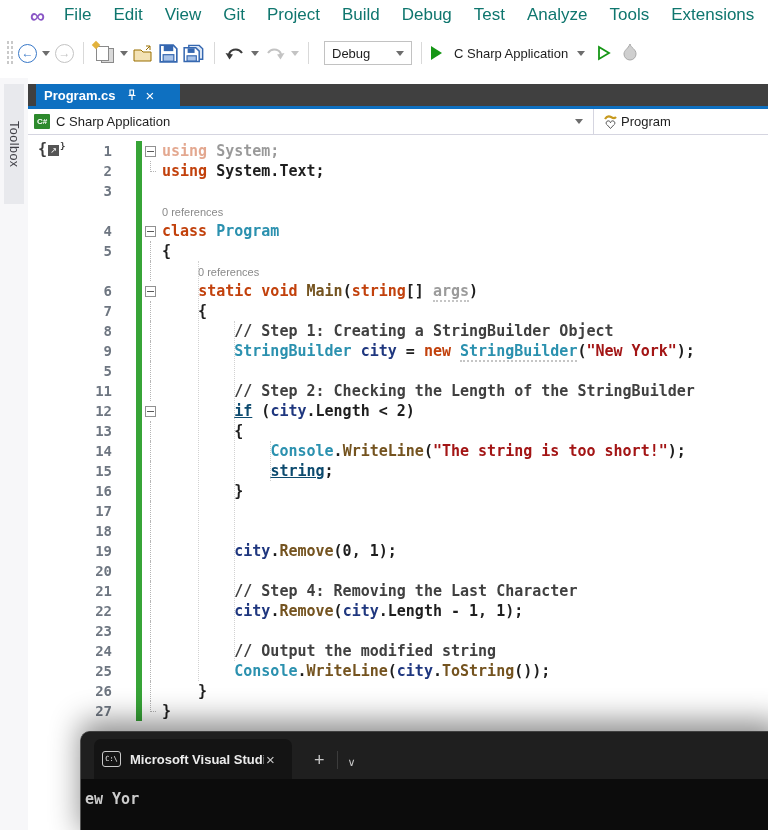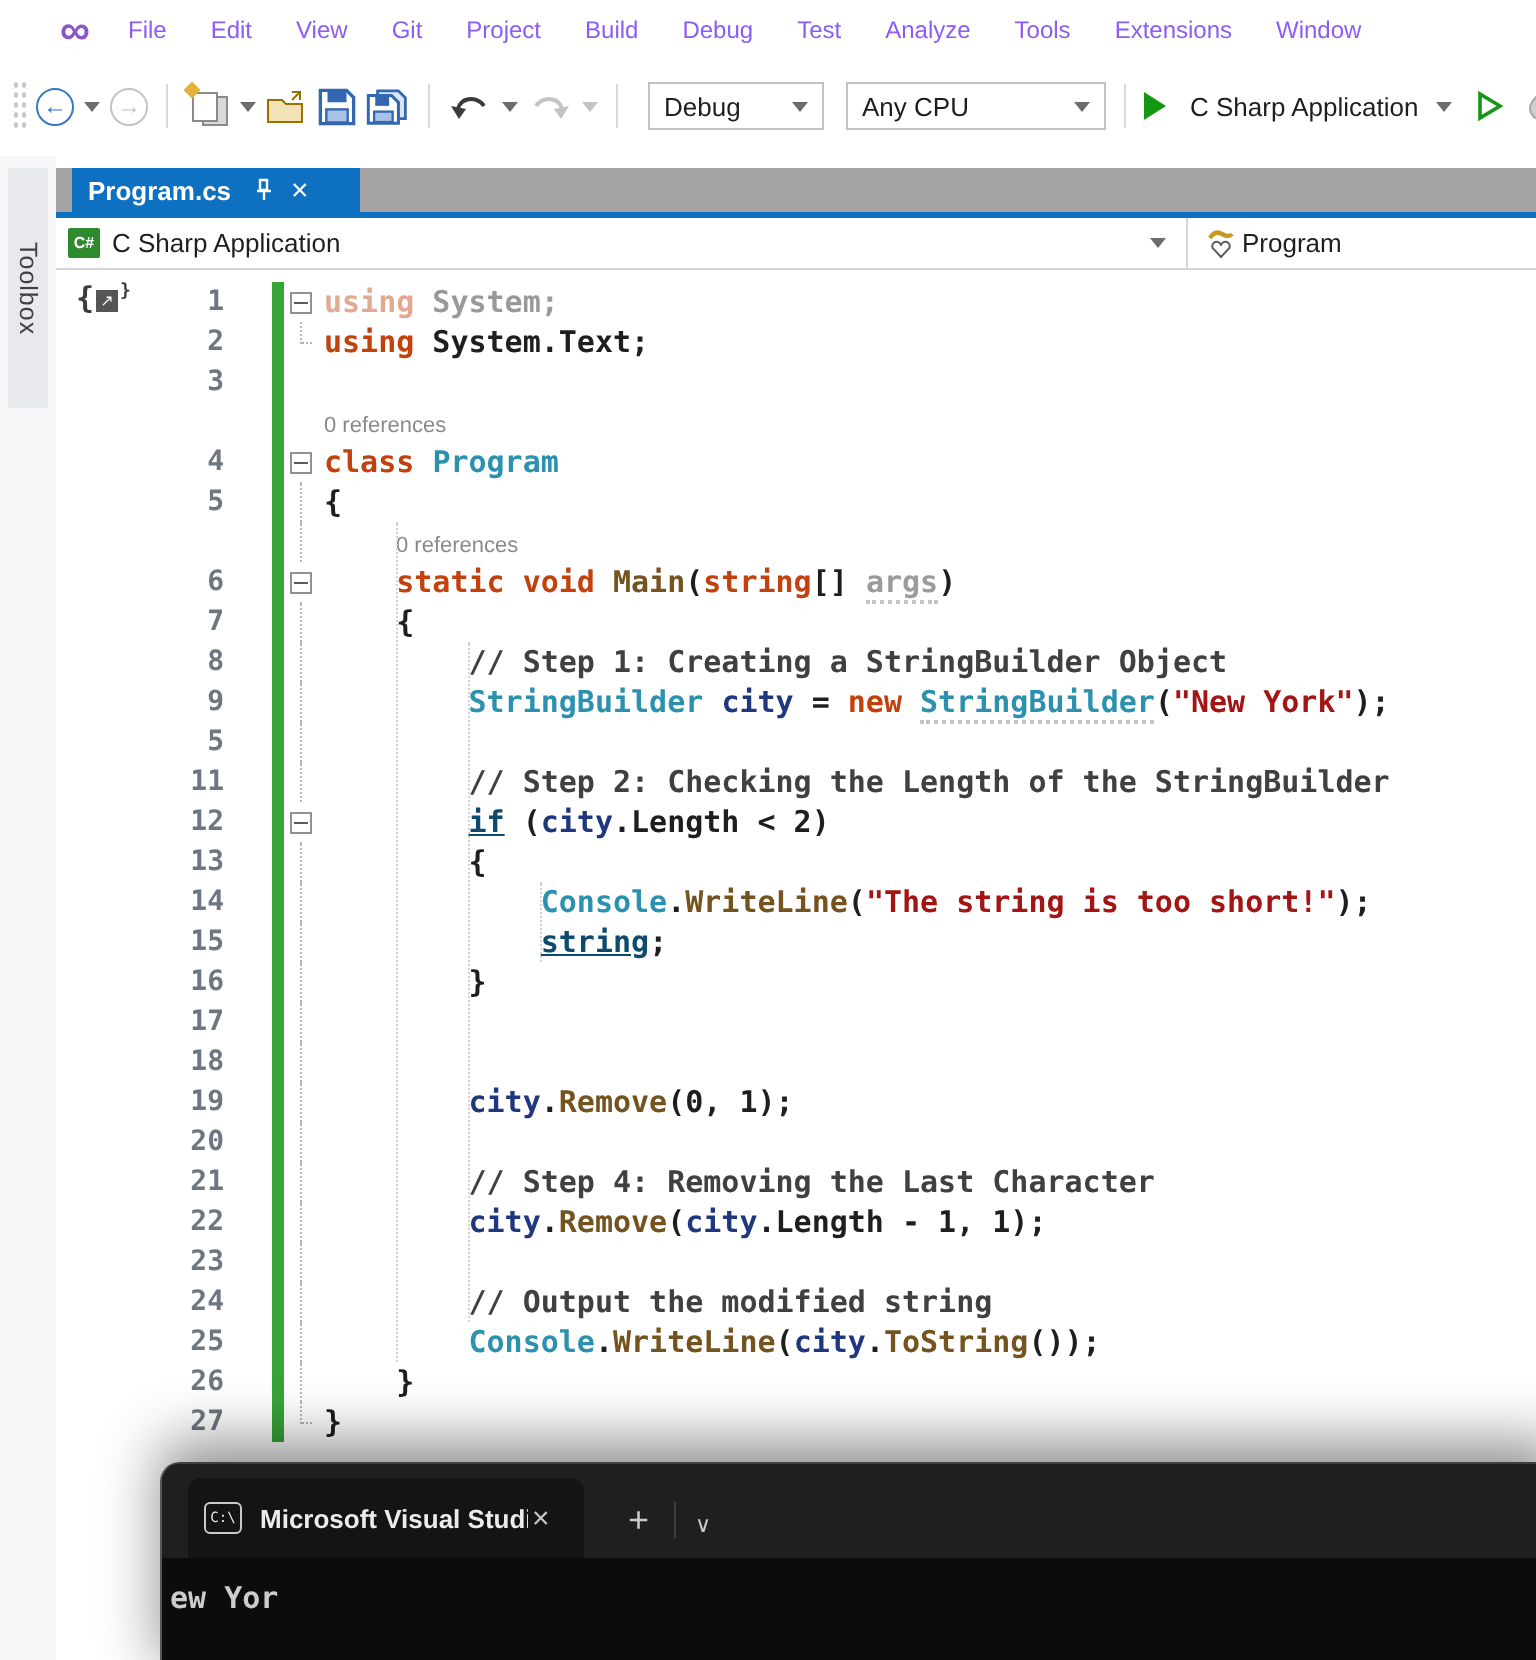--- a/index.html
+++ b/index.html
@@ -2,21 +2,21 @@
 <html><head>
 <meta charset="utf-8">
 <style>
   html,body{margin:0;padding:0;}
   body{width:768px;height:830px;overflow:hidden;background:#fff;font-family:"Liberation Sans",sans-serif;-webkit-font-smoothing:antialiased;}
   #app{position:relative;width:768px;height:830px;background:#ffffff;overflow:hidden;}
 
   
   #menubar{position:absolute;left:0;top:0;right:0;height:30px;background:#ffffff;display:flex;align-items:center;}
   #vs-logo{margin-left:30px;margin-right:8px;color:#8a57c6;font-size:21px;font-weight:bold;line-height:1;}
-  .menu-item{padding:0 11px;font-size:12px;color:#8b5cf6;cursor:default;}
+  .menu-item{padding:0 11px;font-size:17px;color:#0f766e;cursor:default;}
 
   
   #toolbar{position:absolute;left:0;top:30px;right:0;height:46px;display:flex;align-items:center;gap:5px;padding-left:6px;background:#ffffff;box-sizing:border-box;}
   .grip{width:7px;height:26px;background-image:radial-gradient(#c9c9c9 1px,transparent 1.2px);background-size:4px 5px;flex:none;}
   .circle-btn{width:19px;height:19px;border-radius:50%;border:1.5px solid #3878c8;color:#3878c8;display:flex;align-items:center;justify-content:center;font-size:12px;flex:none;box-sizing:border-box;}
   .circle-btn.gray{border-color:#c3c3c3;color:#c3c3c3;}
   .caret{width:0;height:0;border-left:4px solid transparent;border-right:4px solid transparent;border-top:5px solid #6d6d6d;flex:none;}
   .caret.gray{border-top-color:#c3c3c3;}
   .tsep{width:1px;height:22px;background:#d9d9d9;margin:0 4px;flex:none;}
   .newitem{position:relative;width:22px;height:19px;flex:none;}
@@ -31,21 +31,21 @@
   #combo-platform{width:130px;margin-left:6px;}
   .play{width:0;height:0;border-left:11px solid #159615;border-top:7px solid transparent;border-bottom:7px solid transparent;flex:none;}
   #run-label{font-size:13px;color:#1e1e1e;margin:0 4px 0 7px;white-space:nowrap;}
 
   
   #toolbox-strip{position:absolute;left:0;top:78px;bottom:0;width:28px;background:#f7f7f9;}
   #toolbox-tab{position:absolute;left:4px;top:6px;width:20px;height:120px;background:#e8e9ed;display:flex;align-items:center;justify-content:center;}
   #toolbox-tab span{writing-mode:vertical-rl;font-size:12.5px;color:#3f3f46;letter-spacing:.5px;}
 
   
-  #tabwell{position:absolute;left:28px;top:84px;right:0;height:22px;background:#a3a3a3;border-bottom:3px solid #0e70c1;}
+  #tabwell{position:absolute;left:28px;top:84px;right:0;height:22px;background:#404040;border-bottom:3px solid #0e70c1;}
   #doc-tab{position:absolute;left:8px;top:0;height:22px;width:144px;background:#0e70c1;color:#fff;display:flex;align-items:center;padding:0 8px;box-sizing:border-box;}
   #doc-tab .title{font-size:13px;font-weight:bold;white-space:nowrap;}
   #doc-tab svg{margin-left:10px;flex:none;}
   #doc-tab .closex{margin-left:9px;font-size:15px;line-height:1;color:#fff;}
 
   
   #navbar{position:absolute;left:28px;top:109px;right:0;height:25px;background:#fff;border-bottom:1px solid #d5d5e0;display:flex;align-items:center;}
   #nav-left{width:565px;display:flex;align-items:center;height:100%;box-sizing:border-box;}
   .csproj-icon{width:16px;height:15px;background:#2d8a2d;color:#fff;font-size:8px;font-weight:bold;display:flex;align-items:center;justify-content:center;margin-left:6px;flex:none;border-radius:1px;}
   #nav-left .lbl{font-size:13px;color:#1e1e1e;margin-left:6px;}
@@ -156,24 +156,20 @@
           <path d="M17 13 C18 5 8 3 4 9" fill="none" stroke="#c3c3c3" stroke-width="2"></path>
           <path d="M20.5 9 L16.5 15.5 L13 10.5 z" fill="#c3c3c3"></path>
         </svg>
     </span>
     <span class="caret gray"></span>
     <span class="tsep"></span>
     <span class="combo" id="combo-config">
       <span>Debug</span>
       <span class="caret"></span>
     </span>
-    <span class="combo" id="combo-platform">
-      <span>Any CPU</span>
-      <span class="caret"></span>
-    </span>
     <span class="tsep"></span>
     <span class="play"></span>
     <span id="run-label">C Sharp Application</span>
     <span class="caret"></span>
     <span class="icon-btn" style="margin-left:6px">
       <svg width="16" height="16" viewBox="0 0 16 16">
           <path d="M3 2 L13 8 L3 14 z" fill="#fff" stroke="#159615" stroke-width="1.8"></path>
         </svg>
     </span>
     <span class="icon-btn" style="margin-left:4px">

